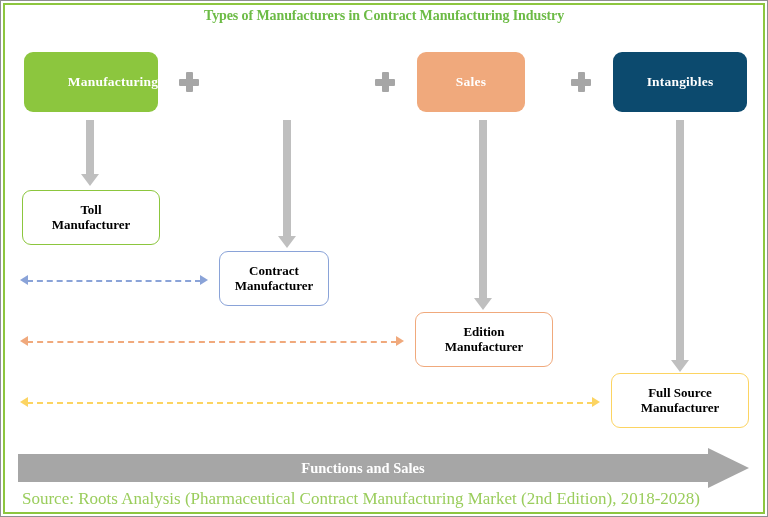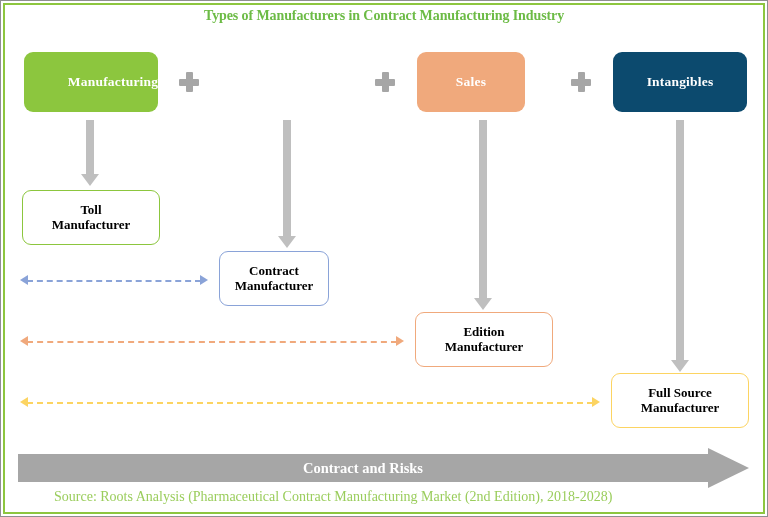--- a/index.html
+++ b/index.html
@@ -177,25 +177,24 @@
     color: #ffffff;
     font-weight: bold;
     font-size: 14.5px;
   }
 
   
   .source {
     position: absolute;
     left: 22px;
     top: 489px;
-    font-size: 14px;
+    font-size: 17px;
     color: #9acd5c;
     white-space: nowrap;
     font-family: "Liberation Serif", "DejaVu Serif", serif;
-    margin-left: 32px;
   }
 </style>
 </head>
 <body>
 
 <div id="canvas">
 
   <div class="outer-frame"></div>
   <div class="inner-frame" style="border-color: rgb(141, 198, 63);"></div>
 
@@ -261,18 +260,18 @@
   </div>
   <div class="d-arrow" id="dar2" style="left: 20px; top: 397px; width: 580px; color: rgb(252, 212, 98);">
     <div class="ah left"></div>
       <div class="line"></div>
       <div class="ah right"></div>
   </div>
 
   <div class="banner">
     <div class="body" style="background: rgb(166, 166, 166);"></div>
     <div class="tip" style="border-left-color: rgb(166, 166, 166);"></div>
-    <div class="label" style="color: rgb(255, 255, 255);">Contract and Risks</div>
+    <div class="label" style="color: rgb(255, 255, 255);">Functions and Sales</div>
   </div>
 
   <div class="source" style="color: rgb(154, 205, 92);">Source: Roots Analysis (Pharmaceutical Contract Manufacturing Market (2nd Edition), 2018-2028)</div>
 
 </div>
 
 </body></html>

